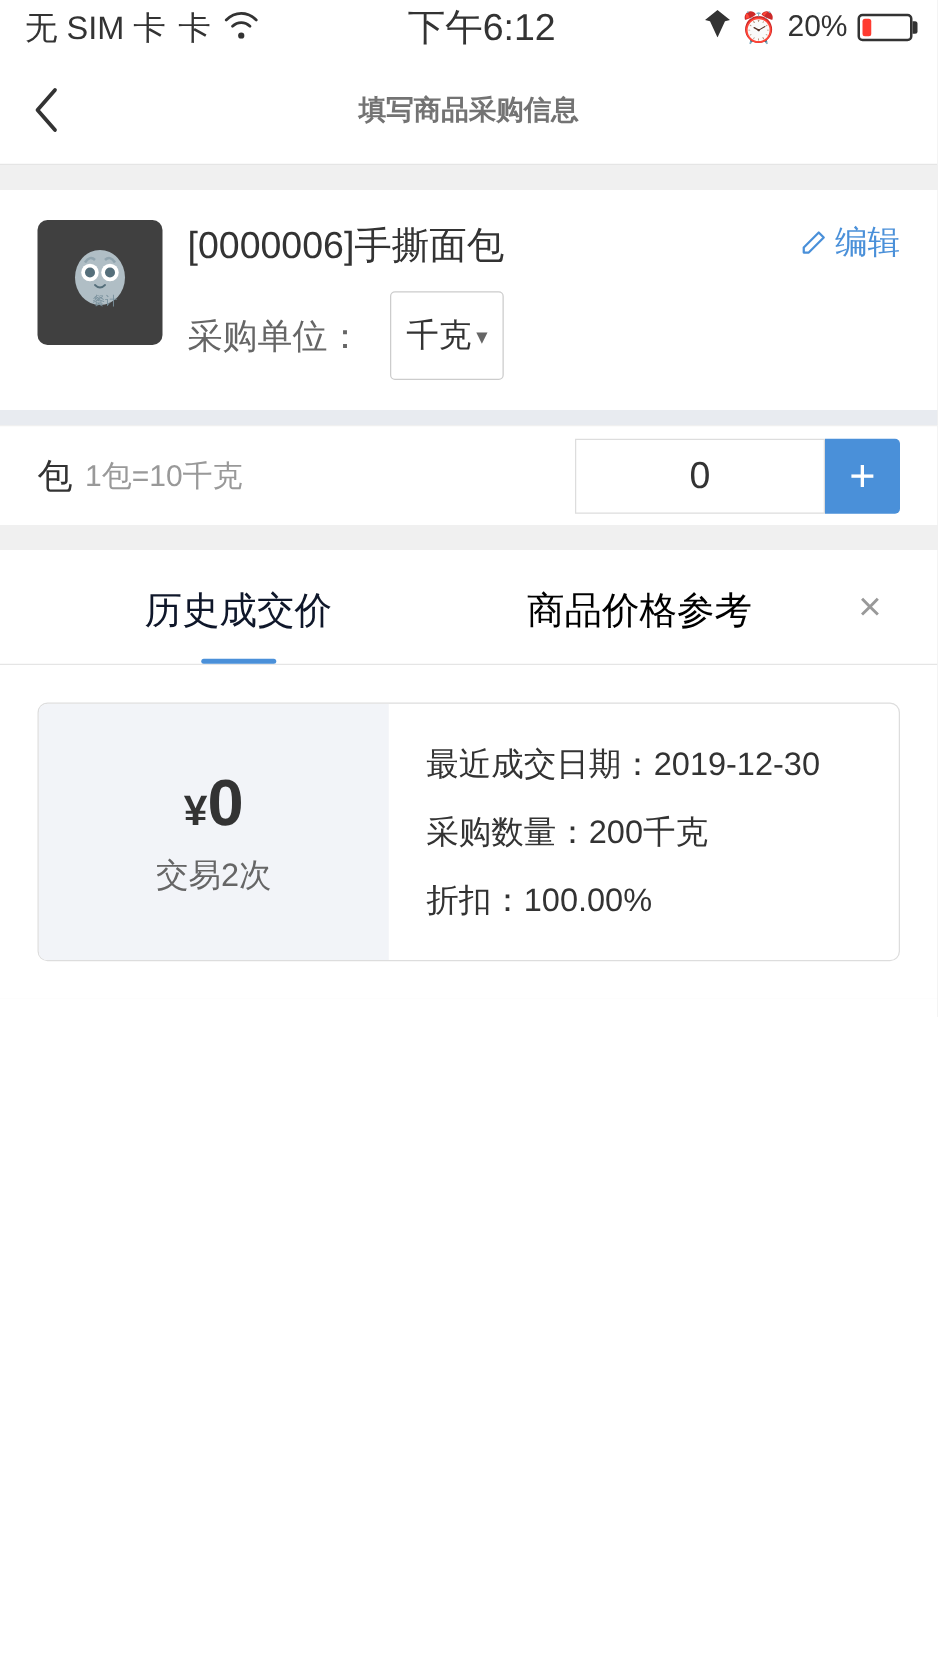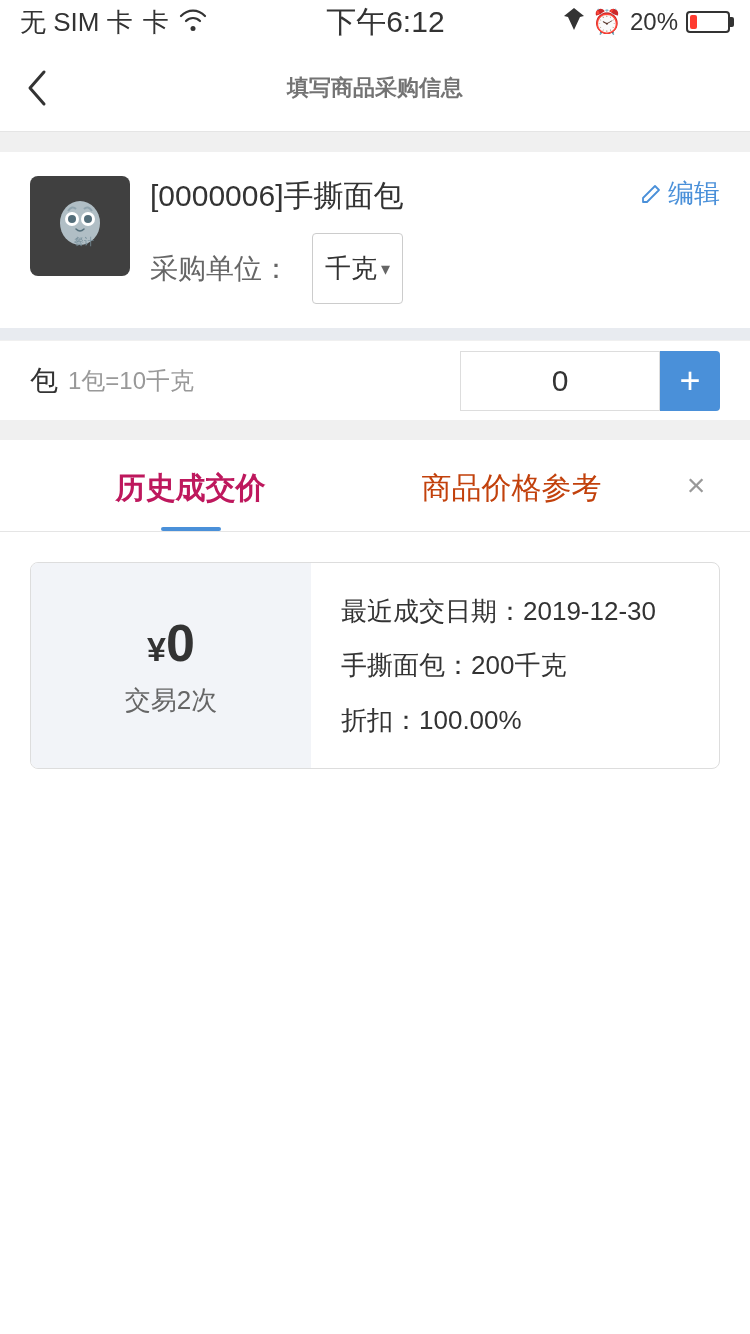--- a/index.html
+++ b/index.html
@@ -232,27 +232,27 @@
       align-items: center;
       border-bottom: 1px solid #e5e5e5;
       padding: 0 30px;
       position: relative;
     }
     .tab-item {
       flex: 1;
       text-align: center;
       padding: 28px 0 22px;
       font-size: 30px;
-      color: #c2410c;
+      color: #000000;
       cursor: pointer;
       position: relative;
     }
     .tab-item.active {
-      color: #be185d;
-      font-weight: 700;
+      color: #0f172a;
+      font-weight: 400;
     }
     .tab-item.active::after {
       content: '';
       position: absolute;
       bottom: 0;
       left: 50%;
       transform: translateX(-50%);
       width: 60px;
       height: 4px;
       background: #4a90d9;
@@ -434,21 +434,21 @@
         <div class="history-price">
           <span class="yen">¥</span><span>0</span>
         </div>
         <div class="history-trades">交易2次</div>
       </div>
       <div class="history-card-right">
         <div class="history-detail-row">
           <span>最近成交日期：</span><span>2019-12-30</span>
         </div>
         <div class="history-detail-row">
-          <span>手撕面包：</span><span>200千克</span>
+          <span>采购数量：</span><span>200千克</span>
         </div>
         <div class="history-detail-row">
           <span>折扣：</span><span>100.00%</span>
         </div>
       </div>
     </div>
   </div>
 </div>
 
 <div class="bottom-space"></div>

